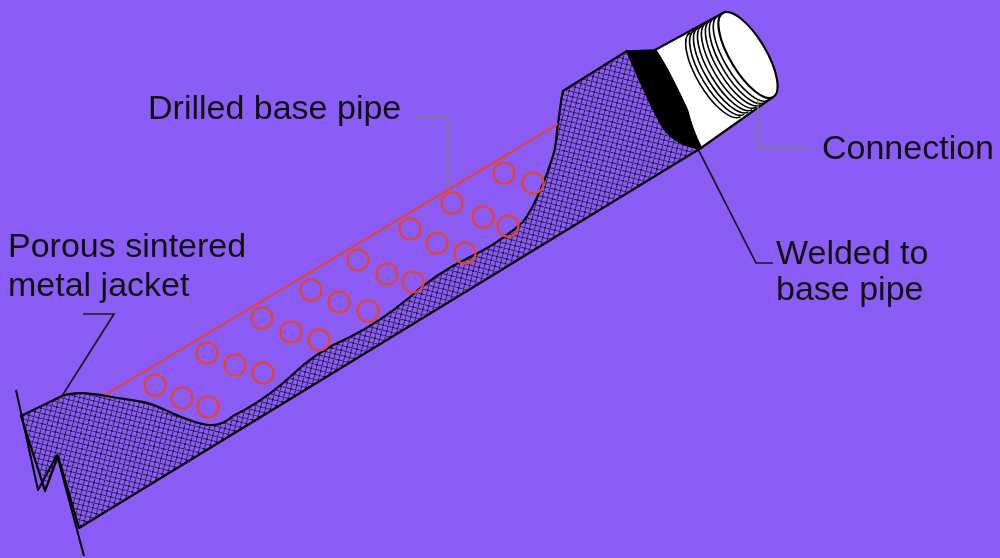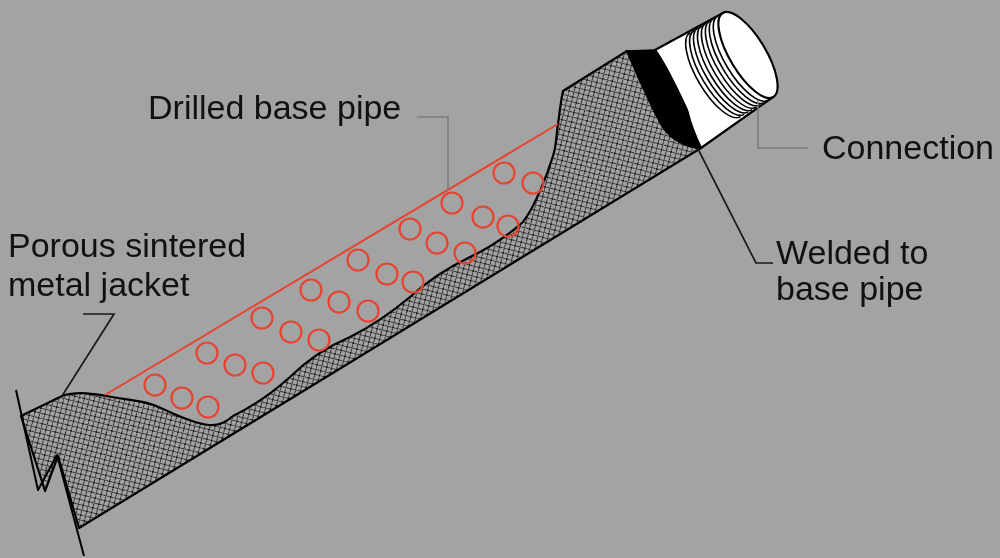--- a/index.html
+++ b/index.html
@@ -1,18 +1,18 @@
 <!DOCTYPE html>
 <html><head>
 <meta charset="utf-8">
 <style>
   html,body{margin:0;padding:0;background:#ffffff;}
   body{width:1000px;height:558px;overflow:hidden;
        font-family:"Liberation Sans", sans-serif;}
-  .canvas{position:relative;width:1000px;height:558px;background:#a3a3a3;}
+  .canvas{position:relative;width:1000px;height:558px;background:#8b5cf6;}
   svg{display:block;}
   .outline{fill:none;stroke:#000;stroke-width:2.2;stroke-linejoin:round;}
   .leader{fill:none;stroke-width:1.6;}
   .leader-dark{fill:none;stroke-width:1.7;}
   .break-line{fill:none;stroke:#000;stroke-width:2;stroke-linejoin:round;}
   .thread{fill:none;stroke:#000;stroke-width:1.6;}
   .hole{fill:none;stroke-width:2.2;}
   .label{font-size:34px;fill:#111;}
 </style>
 </head>

